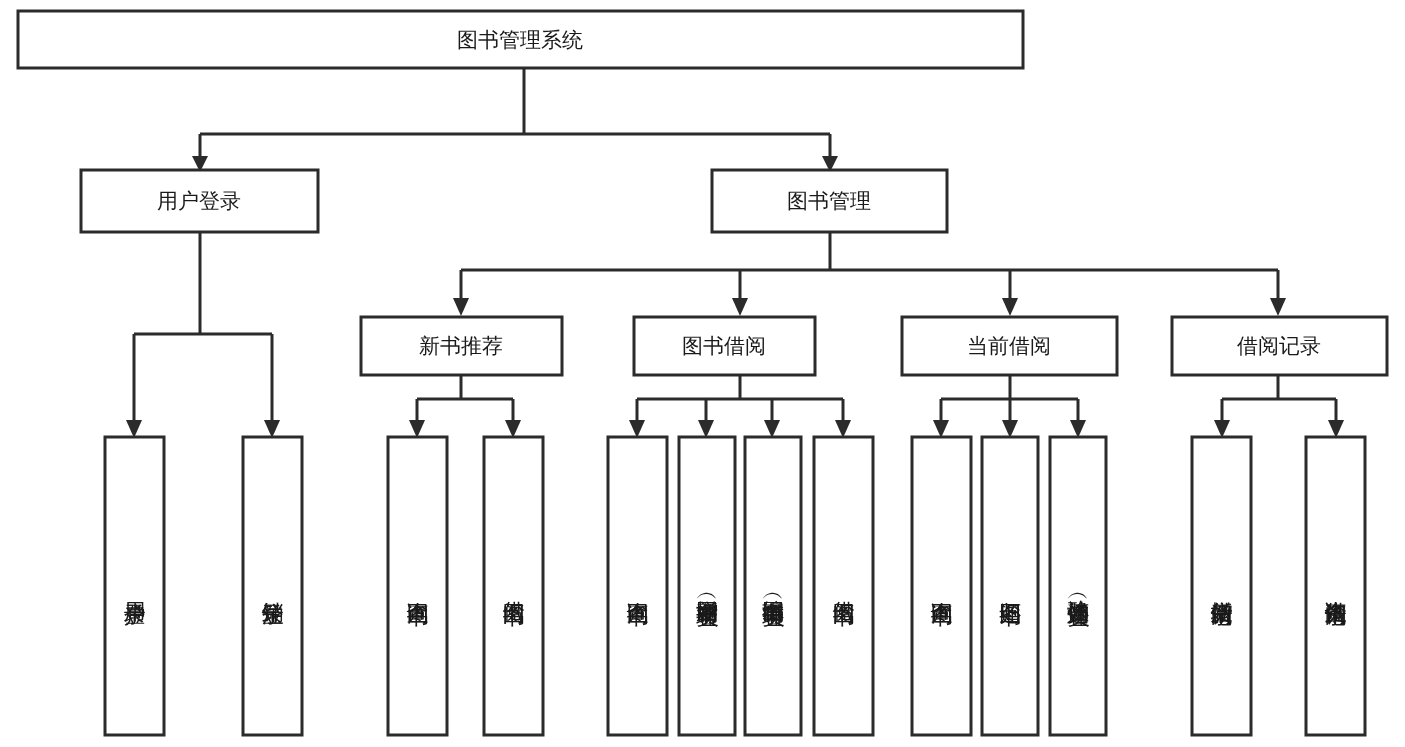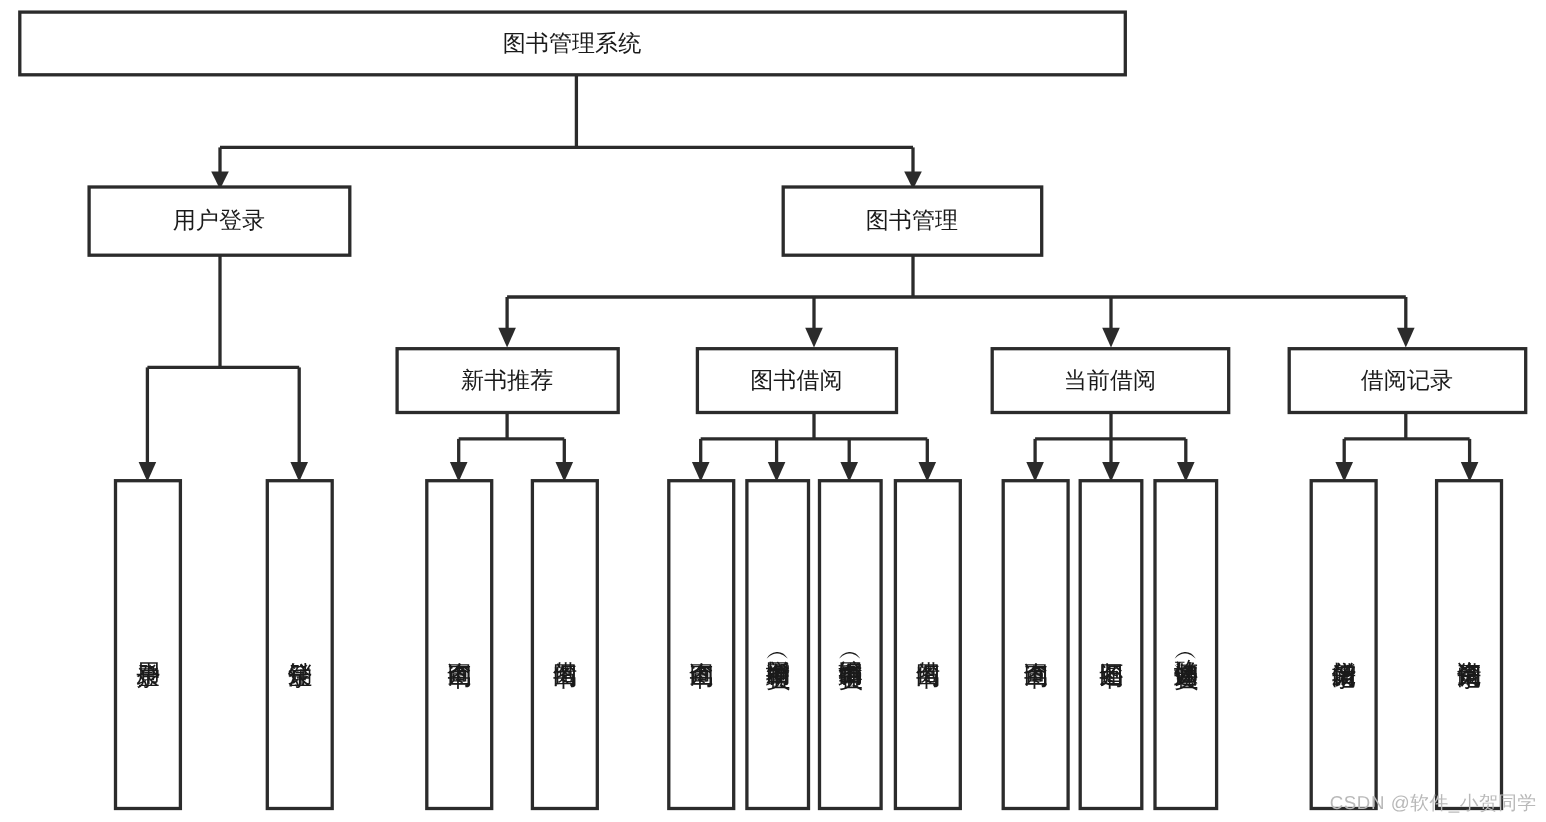--- a/index.html
+++ b/index.html
@@ -203,14 +203,13 @@
   <div class="vlabel" style="left:745px; top:437px; width:56px; height:298px;">编辑图书（管理员）</div>
   <div class="vlabel" style="left:814px; top:437px; width:59px; height:298px;">借阅图书</div>
 
   <div class="vlabel" style="left:912px; top:437px; width:59px; height:298px;">查询图书</div>
   <div class="vlabel" style="left:982px; top:437px; width:56px; height:298px;">归还图书</div>
   <div class="vlabel" style="left:1050px; top:437px; width:56px; height:298px;">确认归还（管理员）</div>
 
   <div class="vlabel" style="left:1192px; top:437px; width:59px; height:298px;">新增借阅记录</div>
   <div class="vlabel" style="left:1306px; top:437px; width:59px; height:298px;">查询借阅记录</div>
 
-  <div id="watermark">CSDN @软件_小贺同学</div>
 </div>
 
 </body></html>

